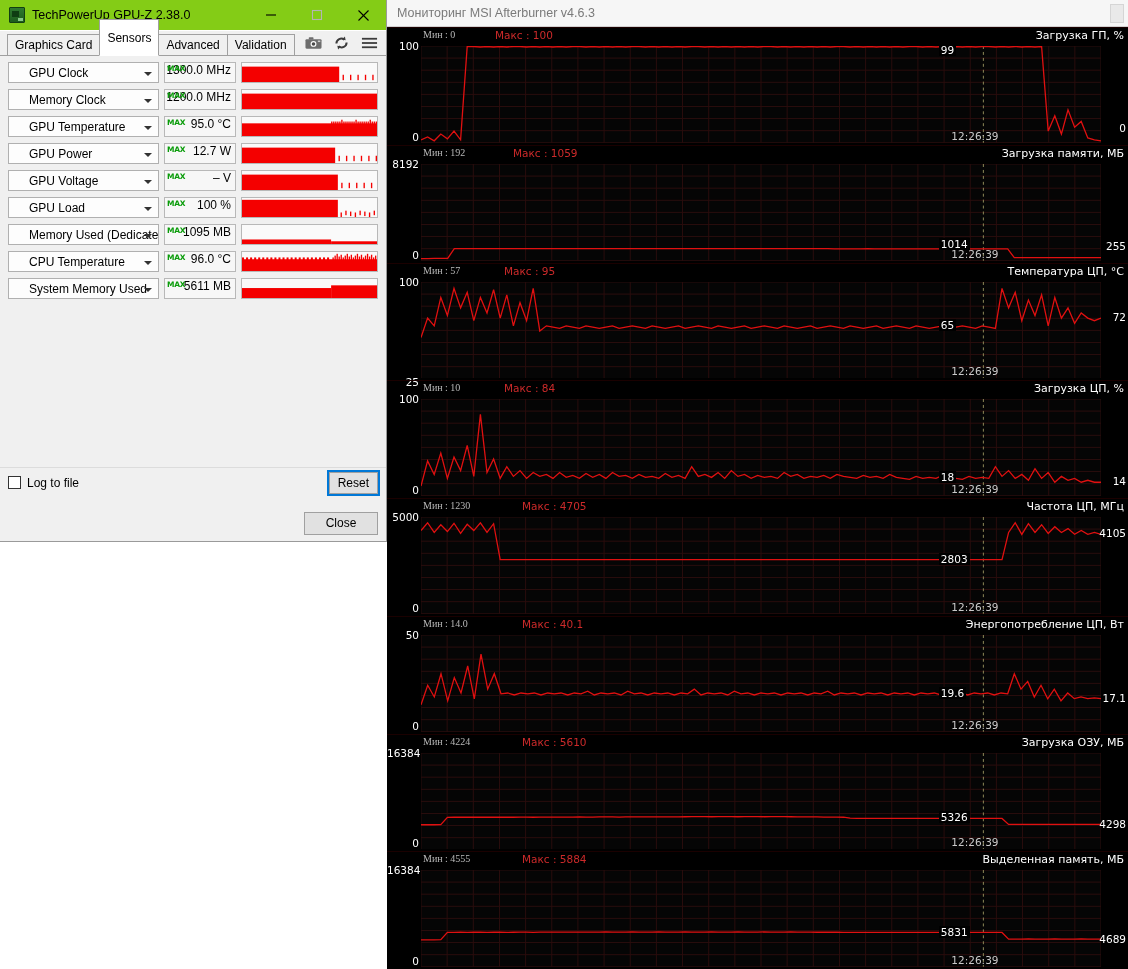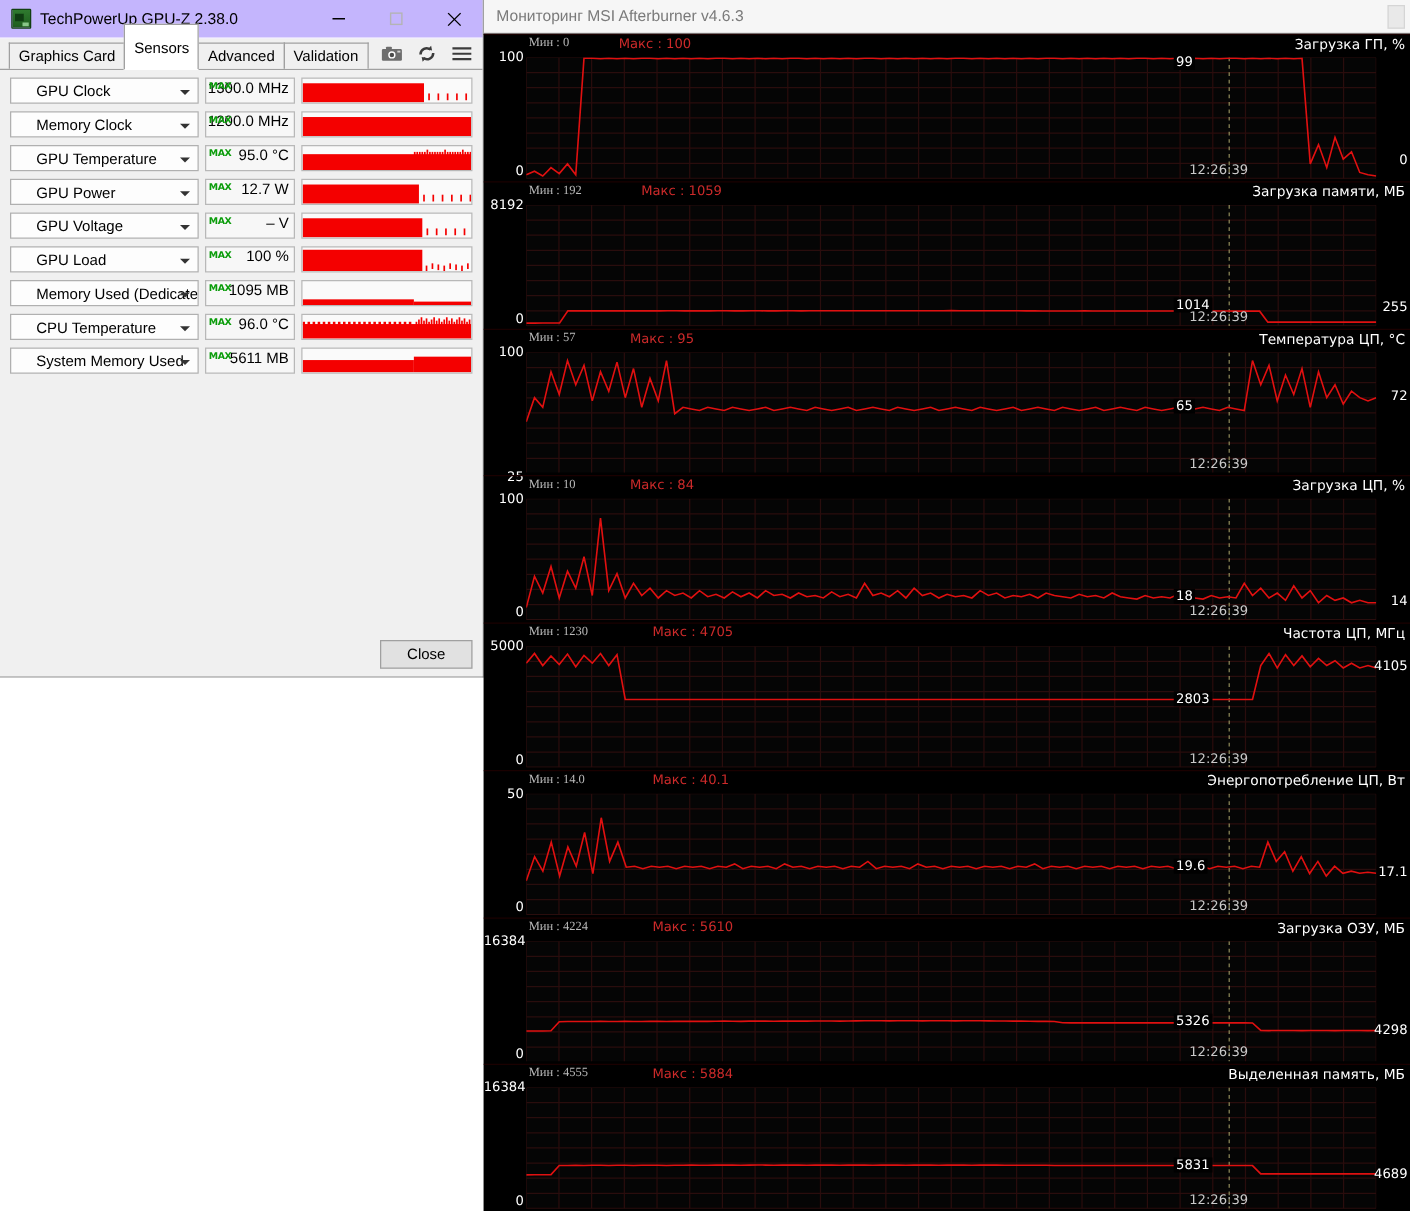--- a/index.html
+++ b/index.html
@@ -15,21 +15,21 @@
   
   #gpuz {
     position: absolute; left: 0; top: 0;
     width: 387px; height: 542px;
     background: #f0f0f0;
     border: 1px solid #9a9a9a;
     border-left: none; border-top: none;
     display: flex; flex-direction: column;
   }
   .titlebar {
-    height: 31px; background: #c4b5fd;
+    height: 31px; background: #84cc16;
     display: flex; align-items: center;
     flex: none;
     border-bottom: 1px solid #ffffff;
   }
   .tb-icon {
     width: 16px; height: 16px; margin: 0 7px 0 9px;
     position: relative; flex: none;
     background: linear-gradient(#2f7a2f, #1d5c1d);
     border: 1px solid #123f12; border-radius: 1px;
   }
@@ -549,20 +549,25 @@
             </div>
             <div class="sgraph">
               <svg viewBox="0 0 200 21" preserveAspectRatio="none">
                 <rect x="0" y="10" width="132" height="11" fill="#f40000"></rect>
                 <rect x="132" y="7" width="68" height="14" fill="#f40000"></rect>
               </svg>
             </div>
           </div>
         </div>
 
+      <div class="bottombar">
+        <div class="chk"></div>
+        <div class="chklabel">Log to file</div>
+        <div class="btn-reset">Reset</div>
+      </div>
 
       <div class="footer">
         <div class="btn-close">Close</div>
       </div>
     </div>
   </div>
 
   <div id="ab">
     <div class="ab-header">
       <span>Мониторинг MSI Afterburner v4.6.3</span>

